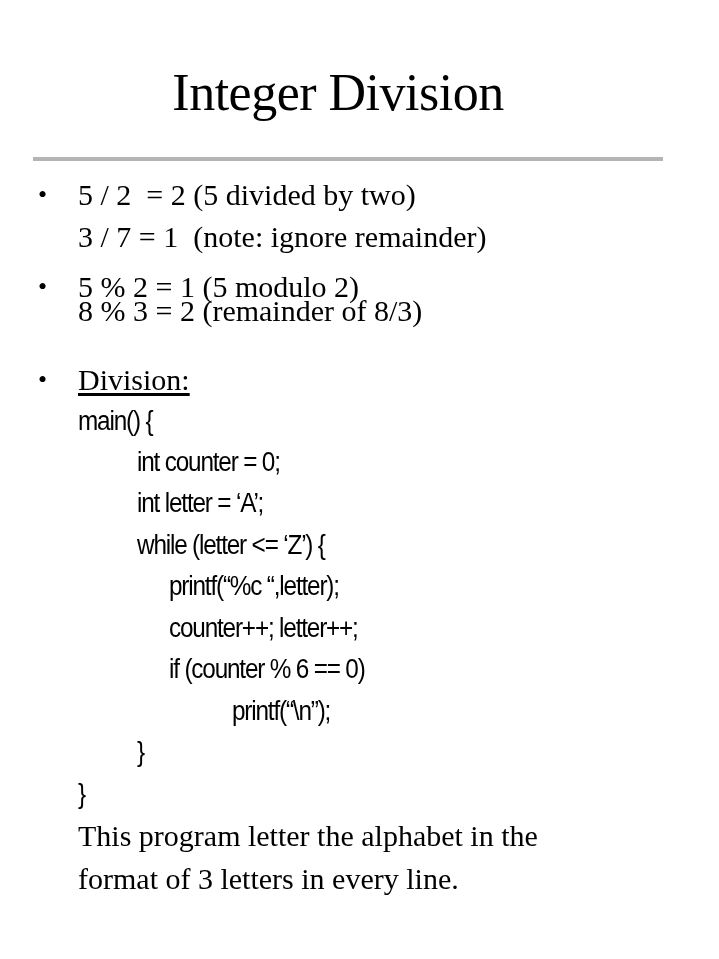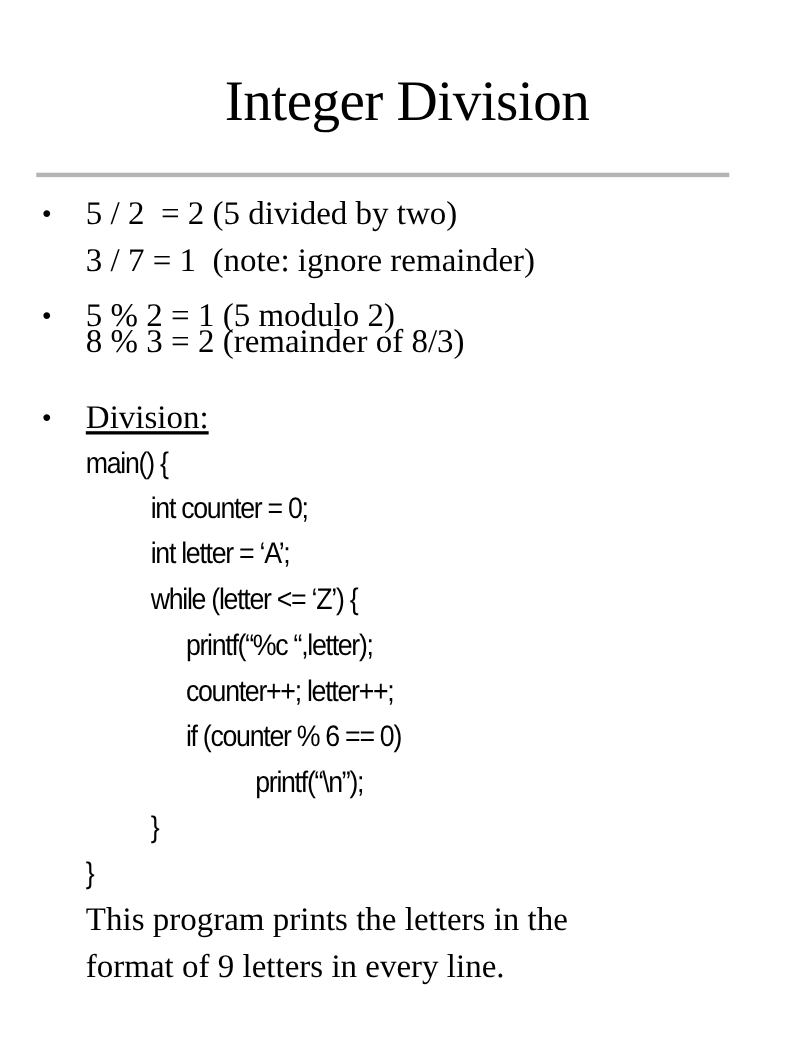--- a/index.html
+++ b/index.html
@@ -1,21 +1,20 @@
 <!DOCTYPE html>
 <html><head>
 <meta charset="utf-8">
 <style>
   html, body { margin:0; padding:0; background:#fff; }
   body { width:719px; height:959px; position:relative; overflow:hidden; color:#000; }
   .title {
     position:absolute; left:0; width:676px; top:62px; text-align:center;
     font-family:"Liberation Serif", serif; font-size:52px; line-height:62px;
     letter-spacing:-0.5px;
-    margin-left:32px;
   }
   .rule { position:absolute; left:33px; top:157px; width:630px; height:4px; background:#b4b4b4; }
   .line {
     position:absolute; left:78px; font-family:Liberation Serif, serif;
     font-size:30px; line-height:42px; white-space:pre;
   }
   .bullet { position:absolute; left:38px; font-family:"Liberation Serif", serif; font-size:26px; line-height:42px; }
   .code {
     position:absolute; font-family:"Liberation Sans", sans-serif; font-size:27px;
     line-height:41px; white-space:pre; letter-spacing:-1.3px; transform:scaleX(0.9); transform-origin:left;
@@ -43,14 +42,14 @@
 <div class="code" style="left:137px;top:442px">int counter = 0;</div>
 <div class="code" style="left:137px;top:483px">int letter = ‘A’;</div>
 <div class="code" style="left:137px;top:525px">while (letter &lt;= ‘Z’) {</div>
 <div class="code" style="left:169px;top:566px">printf(“%c “,letter);</div>
 <div class="code" style="left:169px;top:608px">counter++; letter++;</div>
 <div class="code" style="left:169px;top:649px">if (counter % 6 == 0)</div>
 <div class="code" style="left:232px;top:691px">printf(“\n”);</div>
 <div class="code" style="left:137px;top:732px">}</div>
 <div class="code" style="left:78px;top:774px">}</div>
 
-<div class="line" style="top:815px">This program prints the letters in the</div>
-<div class="line" style="top:858px">format of 9 letters in every line.</div>
+<div class="line" style="top:815px">This program letter the alphabet in the</div>
+<div class="line" style="top:858px">format of 3 letters in every line.</div>
 
 </body></html>

